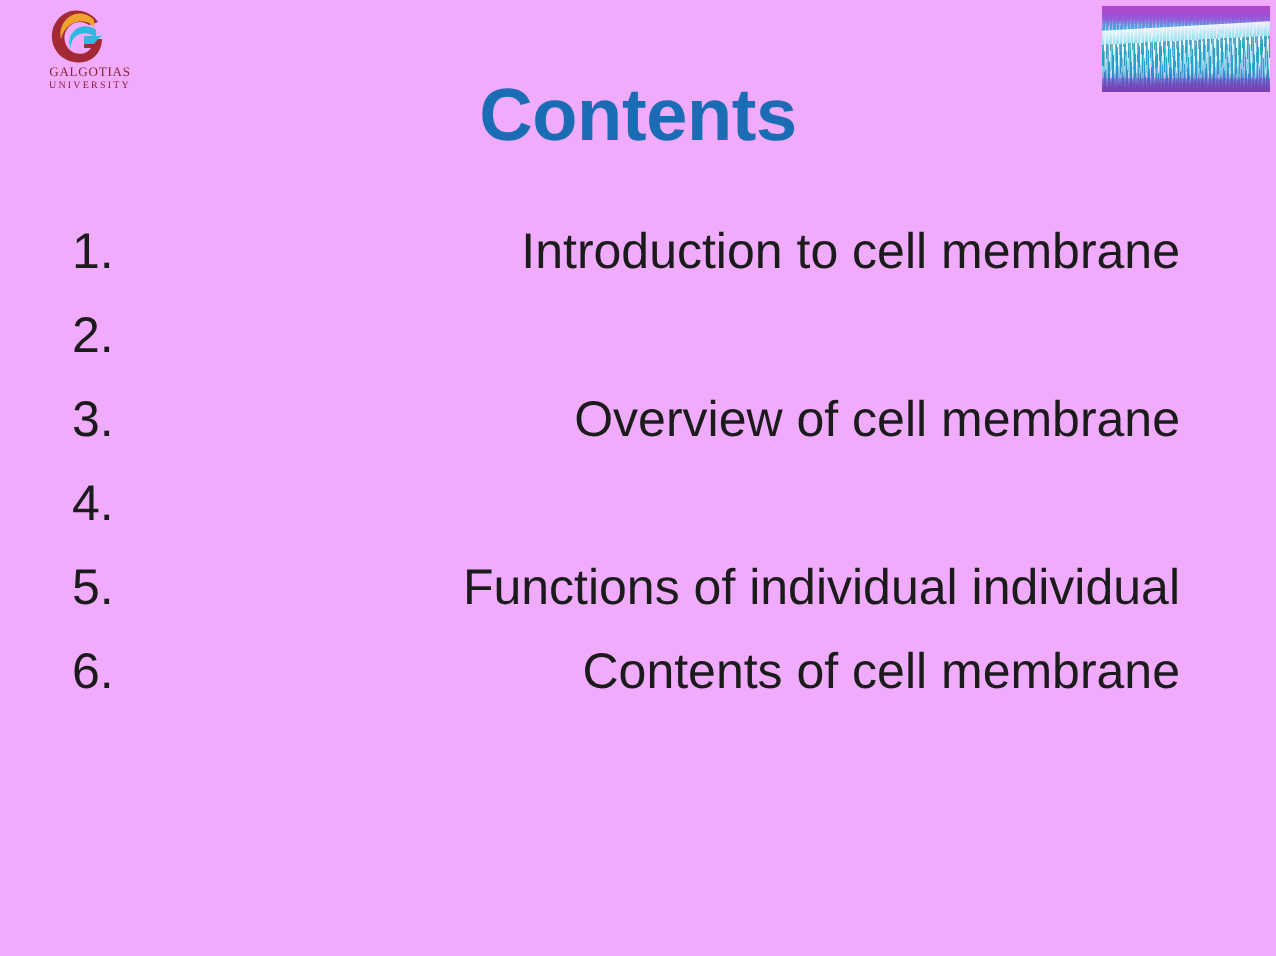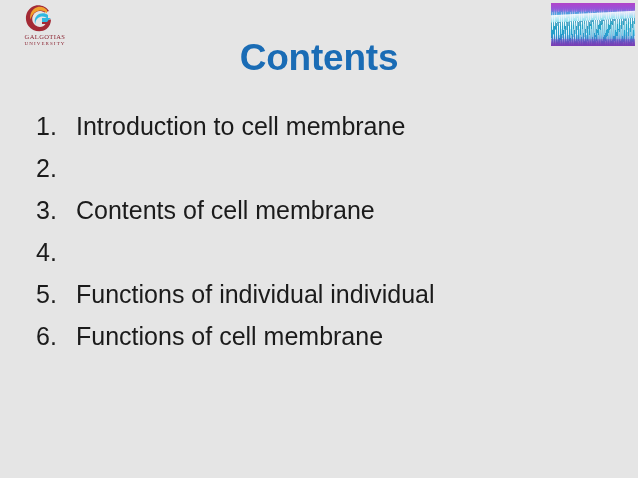--- a/index.html
+++ b/index.html
@@ -8,21 +8,21 @@
     padding: 0;
     background: #ffffff;
   }
   body {
     font-family: "Liberation Sans", sans-serif;
   }
   #slide {
     position: relative;
     width: 638px;
     height: 478px;
-    background: #e5e5e5;
+    background: #f0abfc;
     overflow: hidden;
   }
 
   
   #logo-block {
     position: absolute;
     left: 14px;
     top: 4px;
     width: 62px;
     height: 46px;
@@ -150,20 +150,21 @@
   }
   .item-number {
     width: 46px;
     flex: 0 0 46px;
     text-align: left;
     padding-left: 6px;
     box-sizing: border-box;
   }
   .item-label {
     flex: 1 1 auto;
+    text-align: right;
   }
 </style>
 </head>
 <body>
 
 <div id="slide">
 
   <div id="logo-block">
     <div id="logo-mark">
       <svg viewBox="0 0 64 58" width="32" height="29" aria-hidden="true">
@@ -194,32 +195,32 @@
       <span class="item-number">1.</span>
       <span class="item-label">Introduction to cell membrane</span>
     </div>
 
     <div class="content-item">
       <span class="item-number">2.</span>
     </div>
 
     <div class="content-item">
       <span class="item-number">3.</span>
-      <span class="item-label">Contents of cell membrane</span>
+      <span class="item-label">Overview of cell membrane</span>
     </div>
 
     <div class="content-item">
       <span class="item-number">4.</span>
     </div>
 
     <div class="content-item">
       <span class="item-number">5.</span>
       <span class="item-label">Functions of individual individual</span>
     </div>
 
     <div class="content-item">
       <span class="item-number">6.</span>
-      <span class="item-label">Functions of cell membrane</span>
+      <span class="item-label">Contents of cell membrane</span>
     </div>
 
   </div>
 
 </div>
 
 </body></html>

